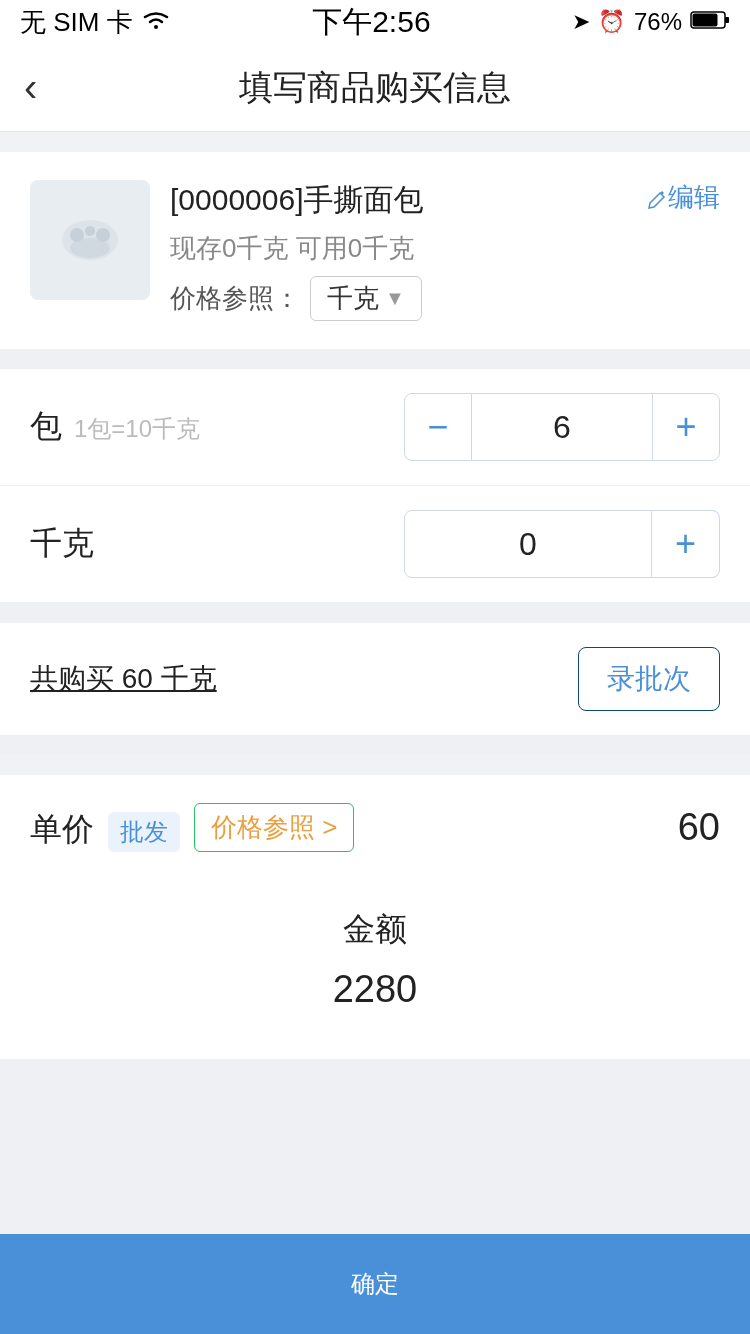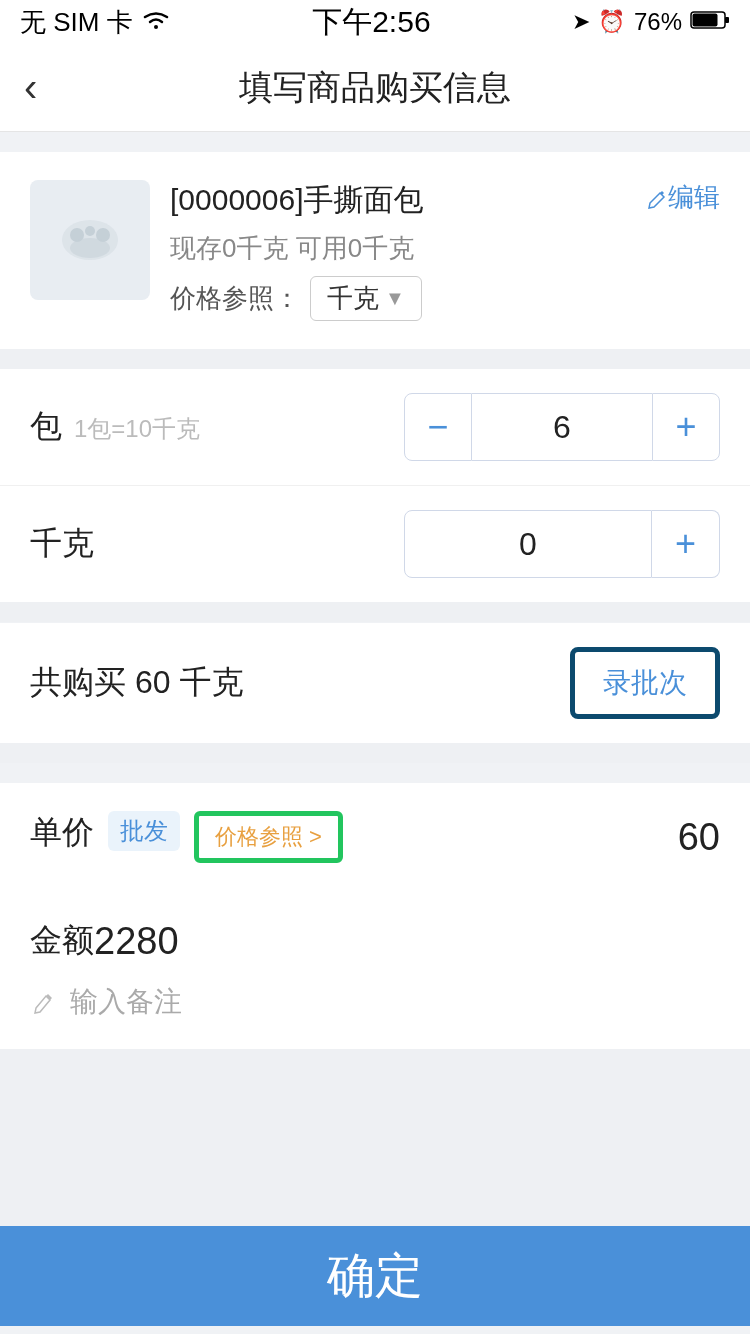--- a/index.html
+++ b/index.html
@@ -240,25 +240,26 @@
     
     .total-row {
       background: #fff;
       padding: 24px 30px;
       display: flex;
       align-items: center;
       justify-content: space-between;
       margin-top: 1px;
     }
     .total-label {
-      font-size: 32px;
-      color: #222;
+      font-size: 28px;
+      color: #222;
+      text-decoration: underline;
     }
     .record-btn {
-      border: 5px solid #0c4a6e;
+      border: 1px solid #0c4a6e;
       border-radius: 8px;
       padding: 12px 28px;
       font-size: 28px;
       color: #4a90d9;
       background: #fff;
       cursor: pointer;
     }
 
     
     .price-section {
@@ -267,39 +268,39 @@
       padding: 28px 30px 0;
     }
     .price-row {
       display: flex;
       align-items: center;
       justify-content: space-between;
       padding-bottom: 28px;
     }
     .price-left {
       display: flex;
-      align-items: flex-start;
+      align-items: flex-end;
       gap: 14px;
     }
     .price-label {
       font-size: 32px;
       color: #222;
     }
     .price-badge {
       background: #eaf3fb;
       border-radius: 6px;
       padding: 4px 12px;
       font-size: 24px;
       color: #4a90d9;
     }
     .price-ref-btn {
-      border: 5px solid #22c55e;
+      border: 1px solid #22c55e;
       border-radius: 6px;
       padding: 6px 16px;
-      font-size: 22px;
+      font-size: 26px;
       color: #e8a040;
       background: #fff;
       display: flex;
       align-items: center;
       gap: 6px;
       cursor: pointer;
     }
     .price-value {
       font-size: 38px;
       color: #222;
@@ -307,21 +308,23 @@
     }
 
     
     .amount-section {
       background: #fff;
       padding: 28px 30px;
     }
     .amount-row {
       display: flex;
       align-items: center;
+      gap: 16px;
       margin-bottom: 20px;
+      flex-direction: column;
     }
     .amount-label {
       font-size: 32px;
       color: #222;
     }
     .amount-value {
       font-size: 38px;
       color: #222;
       font-weight: 500;
     }
@@ -339,28 +342,28 @@
       flex: 1;
       min-height: 200px;
     }
 
     
     .confirm-btn {
       width: 750px;
       height: 100px;
       background: #4a90d9;
       color: #fff;
-      font-size: 48px;
+      font-size: 24px;
       border: none;
       display: flex;
       align-items: center;
       justify-content: center;
       cursor: pointer;
       position: fixed;
-      bottom: 8px;
+      bottom: 0;
       left: 0;
       margin-top: 40px;
     }
 
     .page-wrapper {
       display: flex;
       flex-direction: column;
       min-height: 1334px;
       padding-bottom: 100px;
     }
@@ -475,26 +478,19 @@
       </div>
       <span class="price-value">60</span>
     </div>
   </div>
 
   <div class="amount-section">
     <div class="amount-row">
       <span class="amount-label">金额</span>
       <span class="amount-value">2280</span>
     </div>
-    <div class="remark-row">
-      <svg width="28" height="28" viewBox="0 0 28 28" fill="none">
-        <path d="M6 20 L16 8 L20 12 L10 24 L5 25 Z" stroke="#bbb" stroke-width="1.5" fill="none"></path>
-        <path d="M16 8 L18 6 L22 10 L20 12 Z" fill="#bbb"></path>
-      </svg>
-      <span>输入备注</span>
-    </div>
   </div>
 
   <div class="gray-fill"></div>
 
 </div>
 
 <button class="confirm-btn">确定</button>
 
 </body></html>

